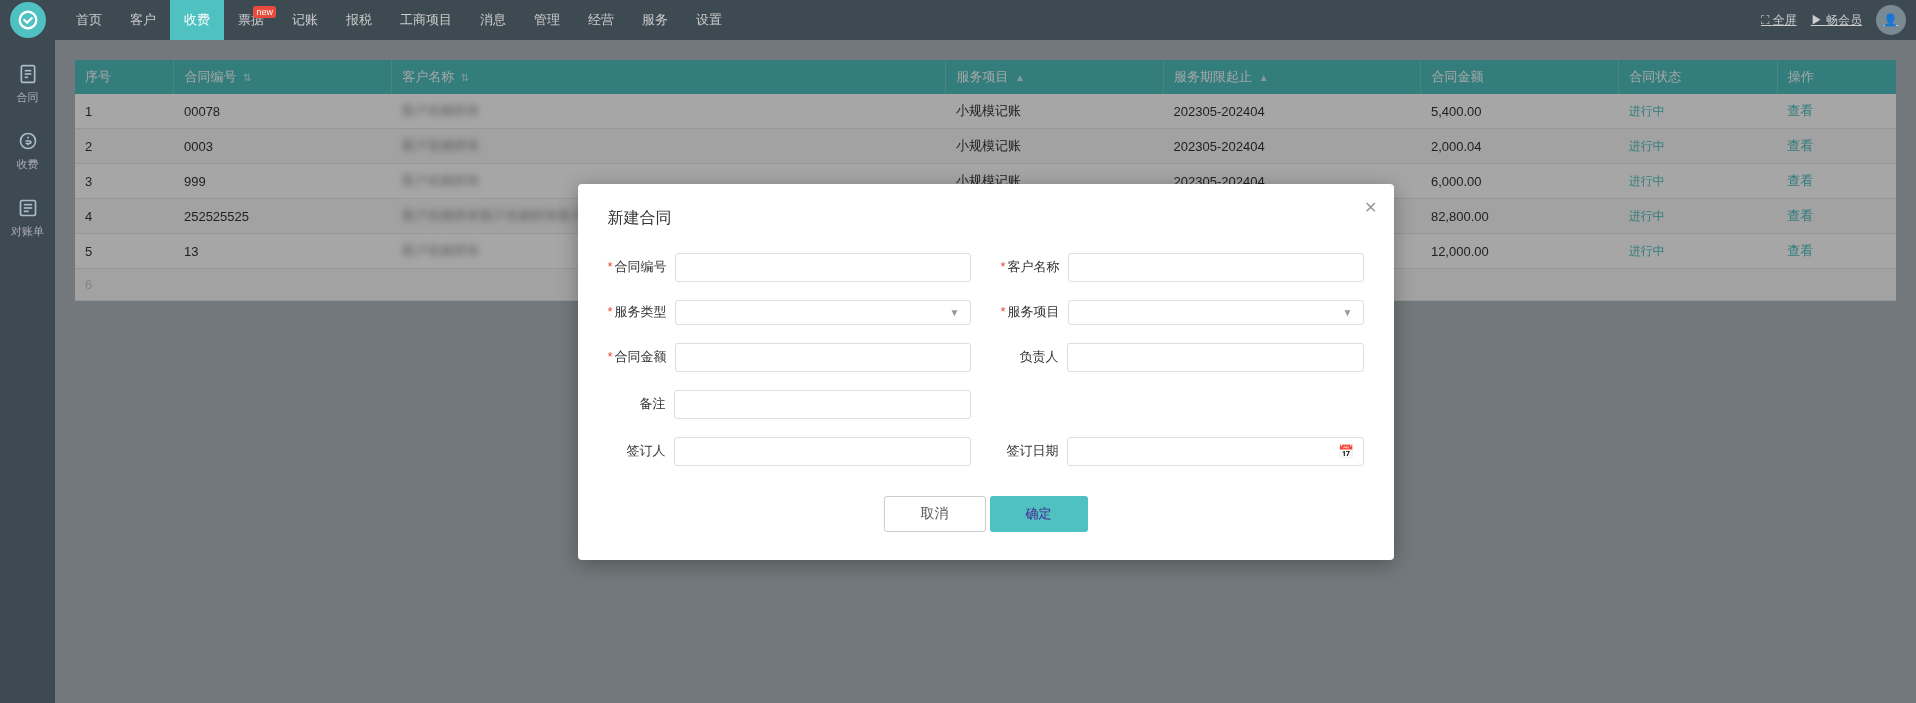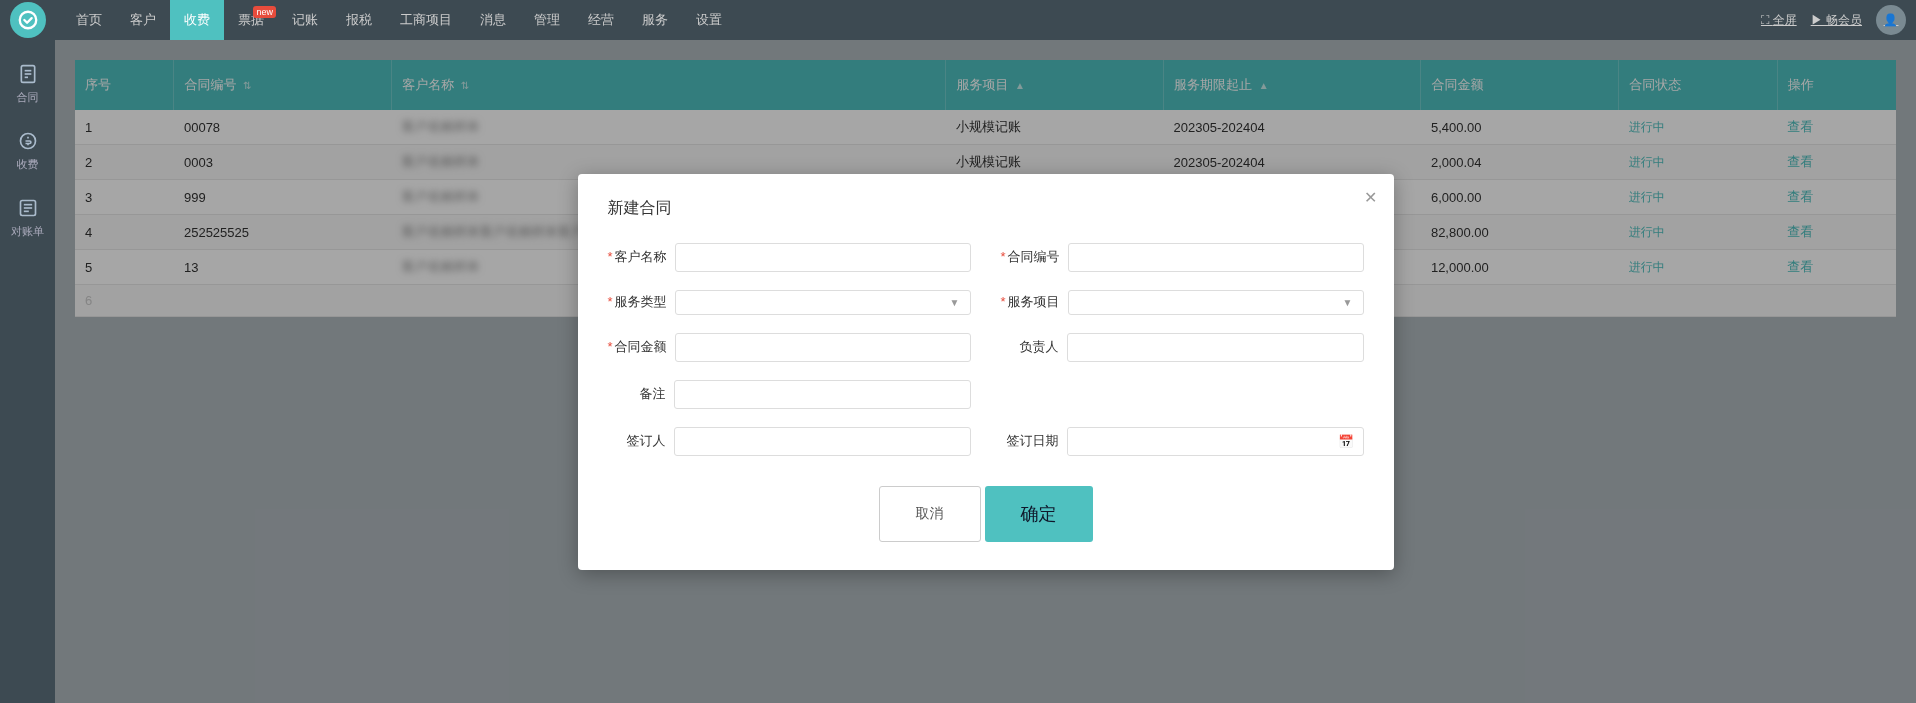--- a/index.html
+++ b/index.html
@@ -149,21 +149,21 @@
     .data-table {
       width: 100%;
       border-collapse: collapse;
       background: #fff;
     }
     .data-table thead tr {
       background: #4fc1c0;
       color: #fff;
     }
     .data-table thead th {
-      padding: 16px 10px;
+      padding: 8px 10px;
       font-size: 13px;
       font-weight: normal;
       text-align: left;
       border-right: 1px solid rgba(255,255,255,0.2);
     }
     .data-table thead th:last-child { border-right: none; }
     .data-table tbody tr { border-bottom: 1px solid #e8e8e8; }
     .data-table tbody tr:nth-child(even) { background: #f9f9f9; }
     .data-table tbody td {
       padding: 8px 10px;
@@ -272,25 +272,25 @@
       border: 1px solid #ccc;
       color: #555;
       padding: 8px 36px;
       border-radius: 3px;
       cursor: pointer;
       font-size: 14px;
     }
     .btn-confirm {
       background: #4fc1c0;
       border: none;
-      color: #0f172a;
-      padding: 16px 36px;
-      border-radius: 3px;
-      cursor: pointer;
-      font-size: 18px;
+      color: #4c1d95;
+      padding: 8px 36px;
+      border-radius: 3px;
+      cursor: pointer;
+      font-size: 13px;
     }
   </style>
 </head>
 <body>
 
 <div class="top-nav">
   <div class="logo">
     <svg viewBox="0 0 24 24" fill="none" stroke="#fff" stroke-width="2.5">
       <path d="M12 3C7 3 3 7 3 12s4 9 9 9 9-4 9-9-4-9-9-9z"></path>
       <path d="M8 12l3 3 5-5" stroke-linecap="round" stroke-linejoin="round"></path>
@@ -456,25 +456,25 @@
         </tbody>
     </table>
 
     <div class="overlay">
       <div class="dialog">
         <div class="dialog-title">新建合同</div>
         <span class="dialog-close">✕</span>
 
         <div class="form-row">
           <div class="form-field">
+            <label><span class="required">*</span><span>合同编号</span></label>
+            <input type="text" style="flex: 1 1 0%; border: 1px solid rgb(221, 221, 221); border-radius: 3px; padding: 6px 10px; font-size: 13px; outline: none;">
+          </div>
+          <div class="form-field">
             <label><span class="required">*</span><span>客户名称</span></label>
-            <input type="text" style="flex: 1 1 0%; border: 1px solid rgb(221, 221, 221); border-radius: 3px; padding: 6px 10px; font-size: 13px; outline: none;">
-          </div>
-          <div class="form-field">
-            <label><span class="required">*</span><span>合同编号</span></label>
             <input type="text" style="flex: 1 1 0%; border: 1px solid rgb(221, 221, 221); border-radius: 3px; padding: 6px 10px; font-size: 13px; outline: none;">
           </div>
         </div>
 
         <div class="form-row">
           <div class="form-field">
             <label><span class="required">*</span><span>服务类型</span></label>
             <div class="select-box">
               <span></span>
               <span class="arrow">▼</span>

